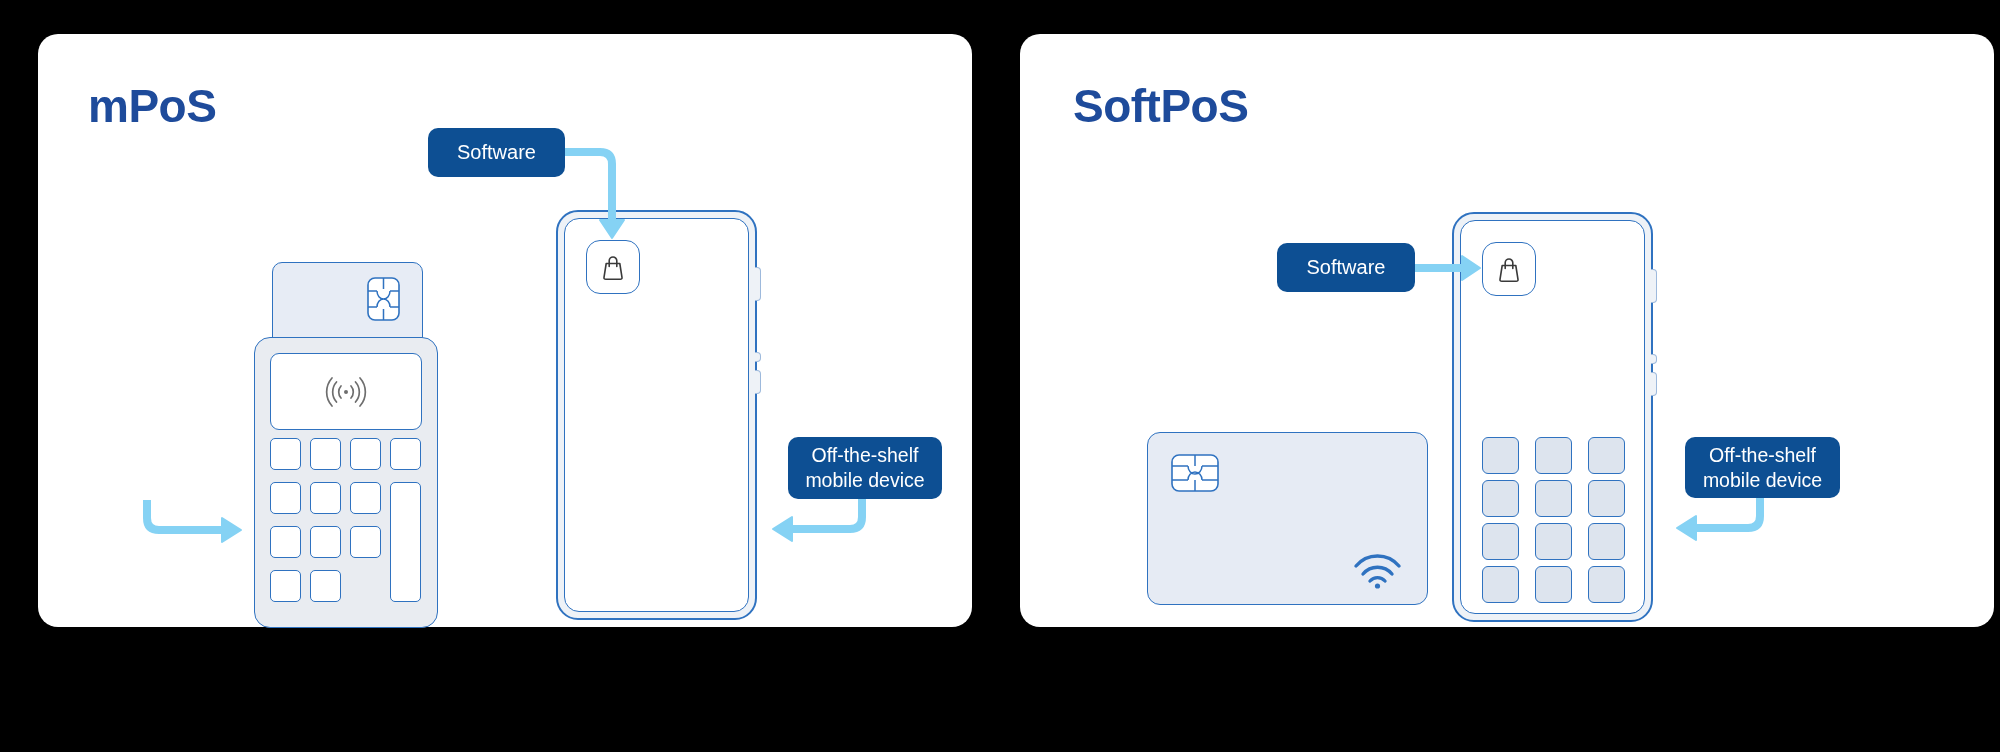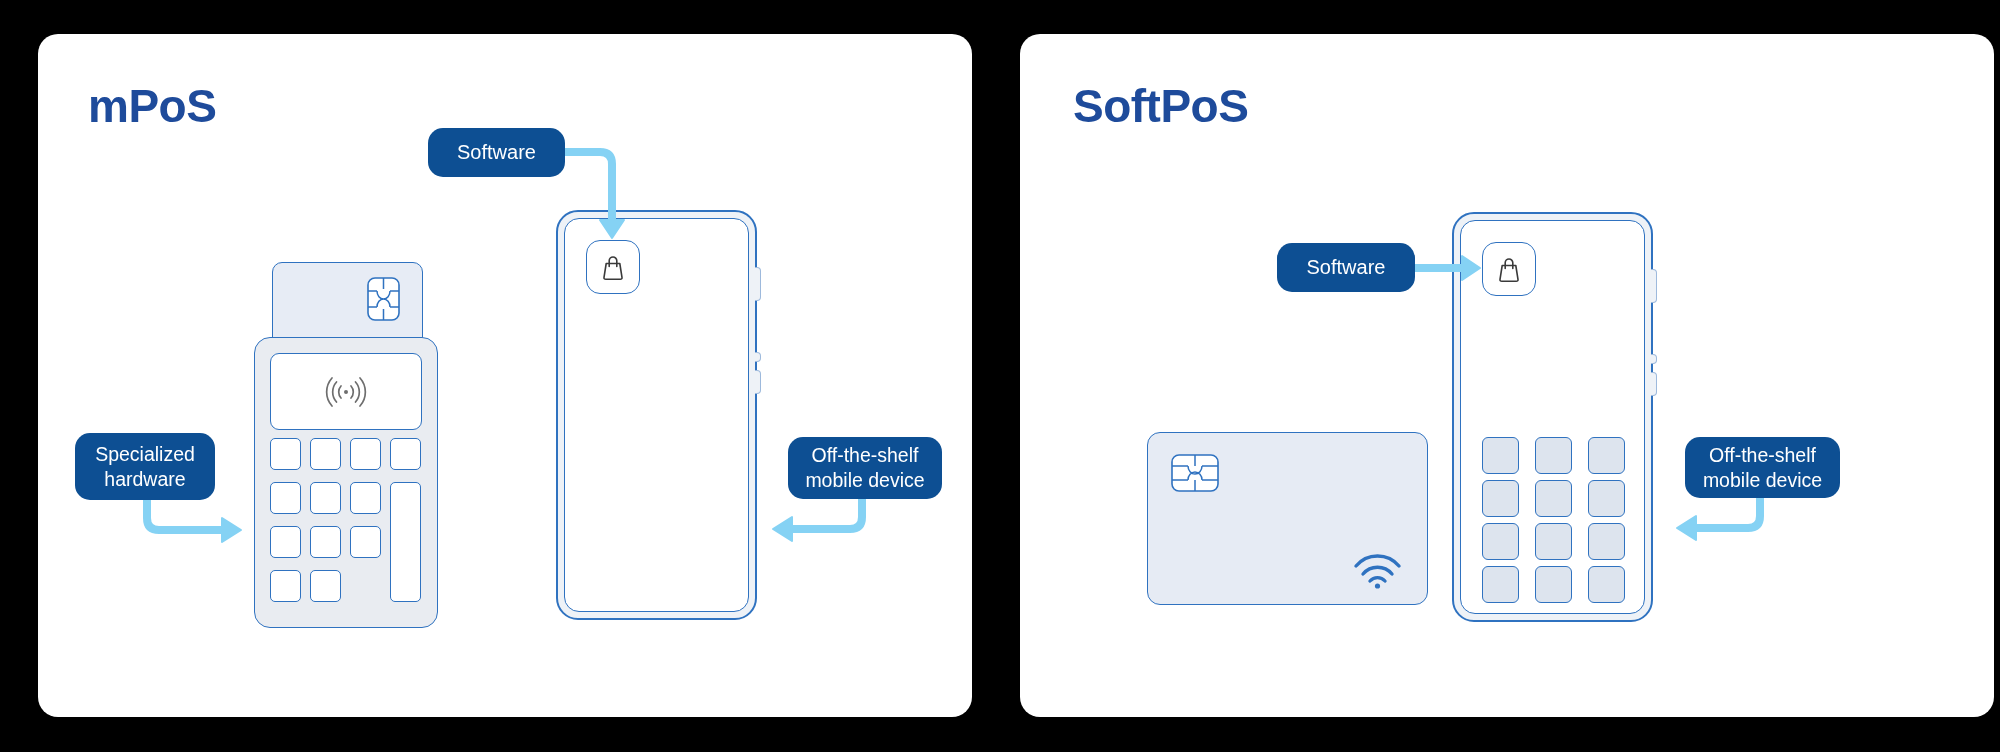--- a/index.html
+++ b/index.html
@@ -4,37 +4,37 @@
 <style>
   html,body{margin:0;padding:0;}
   body{
     width:2000px;height:752px;
     background:#000;
     position:relative;
     font-family:"Liberation Sans", sans-serif;
     overflow:hidden;
   }
   .panel{
-    position:absolute;top:34px;width:934px;height:683px;
+    position:absolute;top:34px;width:934px;height:593px;
     background:#ffffff;border-radius:20px;
   }
   #panel-mpos{left:38px;}
   #panel-softpos{left:1020px;padding-left:40px;}
 
   .title{
     position:absolute;top:44px;
     font-size:46px;font-weight:700;color:#1e4b9b;
     letter-spacing:-0.5px;line-height:56px;
   }
   #panel-mpos .title{left:50px;}
   #panel-softpos .title{left:53px;}
 
   .callout{
     position:absolute;background:#0d4f93;color:#fff;
-    border-radius:15px;display:flex;align-items:center;justify-content:center;
+    border-radius:10px;display:flex;align-items:center;justify-content:center;
     text-align:center;font-size:19.5px;line-height:1.28;
   }
   .co-software-l{left:390px;top:94px;width:137px;height:49px;font-size:20px;}
   .co-hardware{left:37px;top:399px;width:140px;height:67px;}
   .co-device-l{left:750px;top:403px;width:154px;height:62px;}
   .co-software-r{left:257px;top:209px;width:138px;height:49px;font-size:20px;}
   .co-device-r{left:665px;top:403px;width:155px;height:61px;}
 
   
   .phone{
@@ -111,23 +111,20 @@
   .arrows{position:absolute;left:0;top:0;width:934px;height:683px;z-index:10;pointer-events:none;}
 </style>
 </head>
 <body>
 
 <div class="panel" id="panel-mpos">
   <div class="title">mPoS</div>
 
   <div class="callout co-software-l">
     <span>Software</span>
-  </div>
-  <div class="callout co-hardware">
-    <span>Specialized hardware</span>
   </div>
   <div class="callout co-device-l">
     <span>Off-the-shelf mobile device</span>
   </div>
 
   <div class="card-l">
     <svg class="chip" width="33" height="44" viewBox="0 0 33 44">
       <rect x="1" y="1" width="31" height="42" rx="7" fill="#fff" stroke="#2f72c0" stroke-width="1.6"></rect>
       <path d="M16.5 1 V12 M16.5 32 V43 M1 14 H10 M23 14 H32 M1 30 H10 M23 30 H32 M10 14 a6.5 8 0 0 0 13 0 M10 30 a6.5 8 0 0 1 13 0" fill="none" stroke="#2f72c0" stroke-width="1.5"></path>
     </svg>

